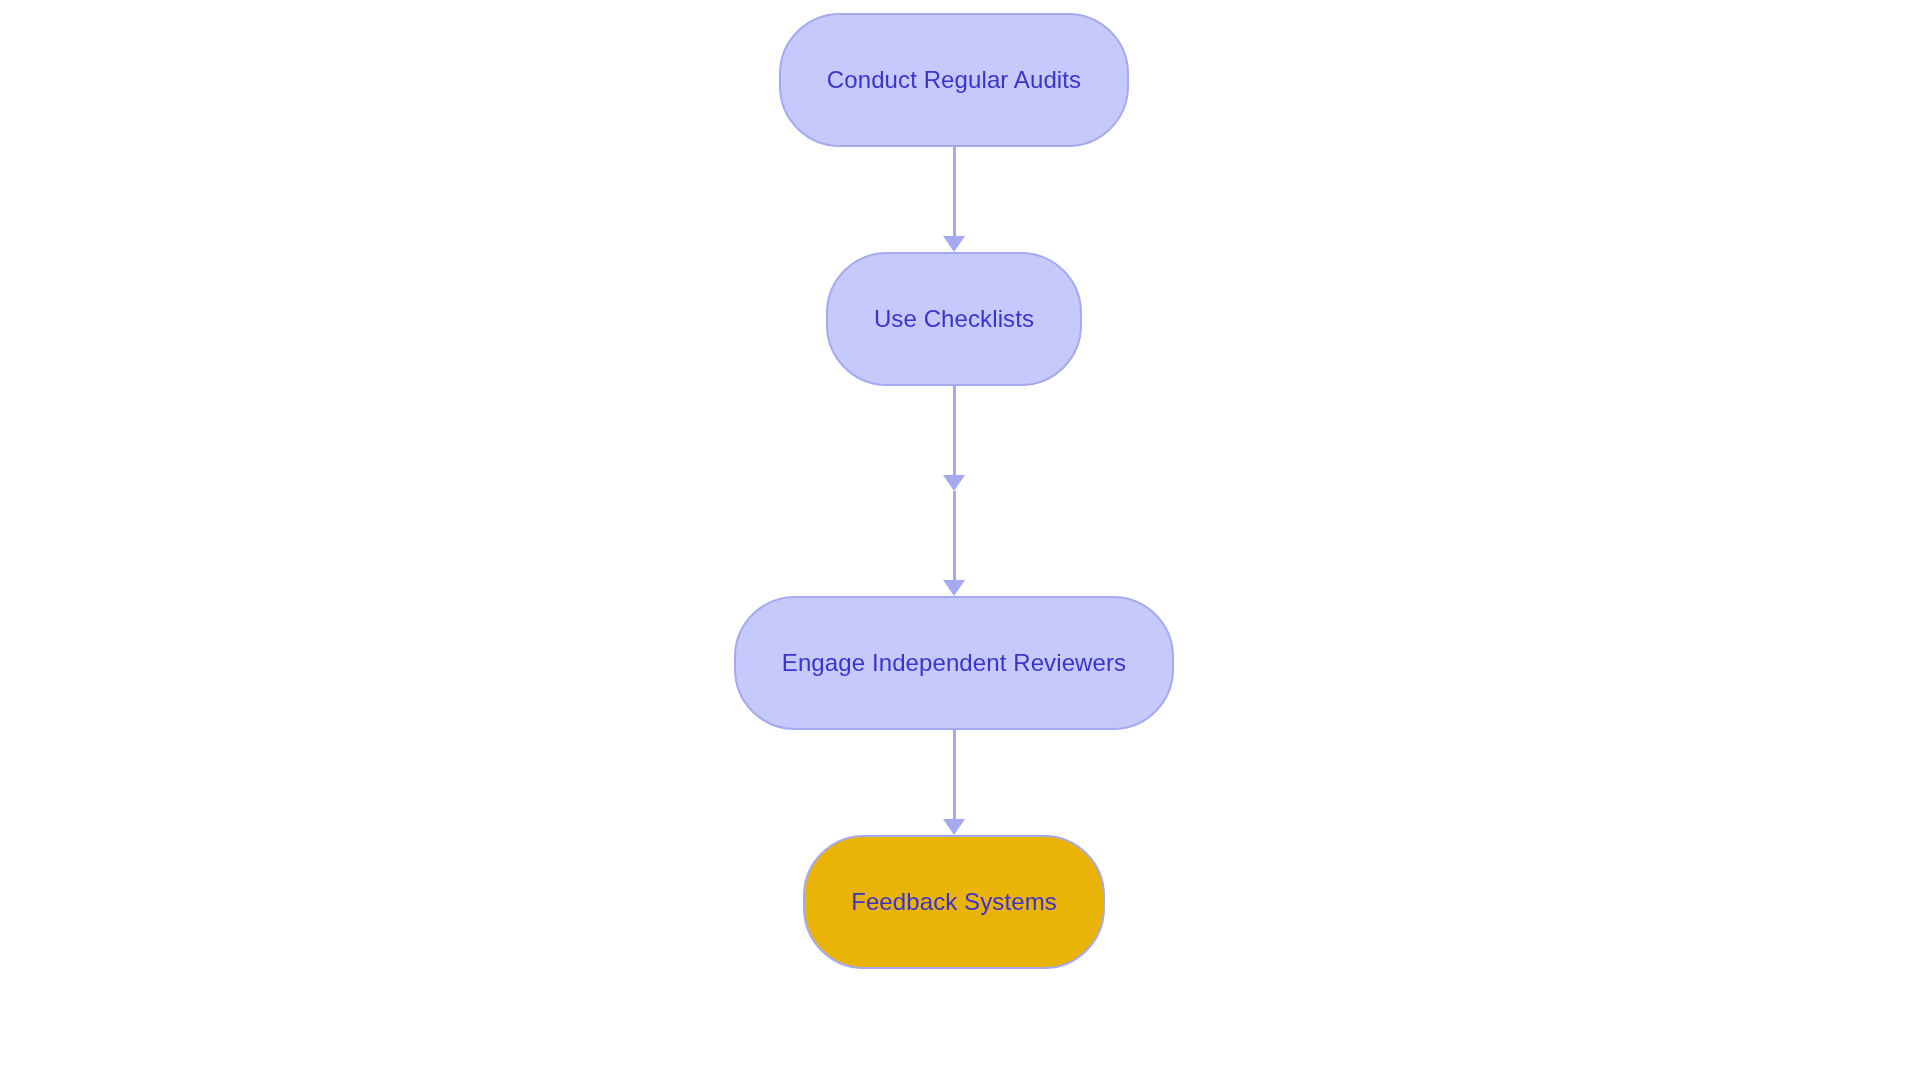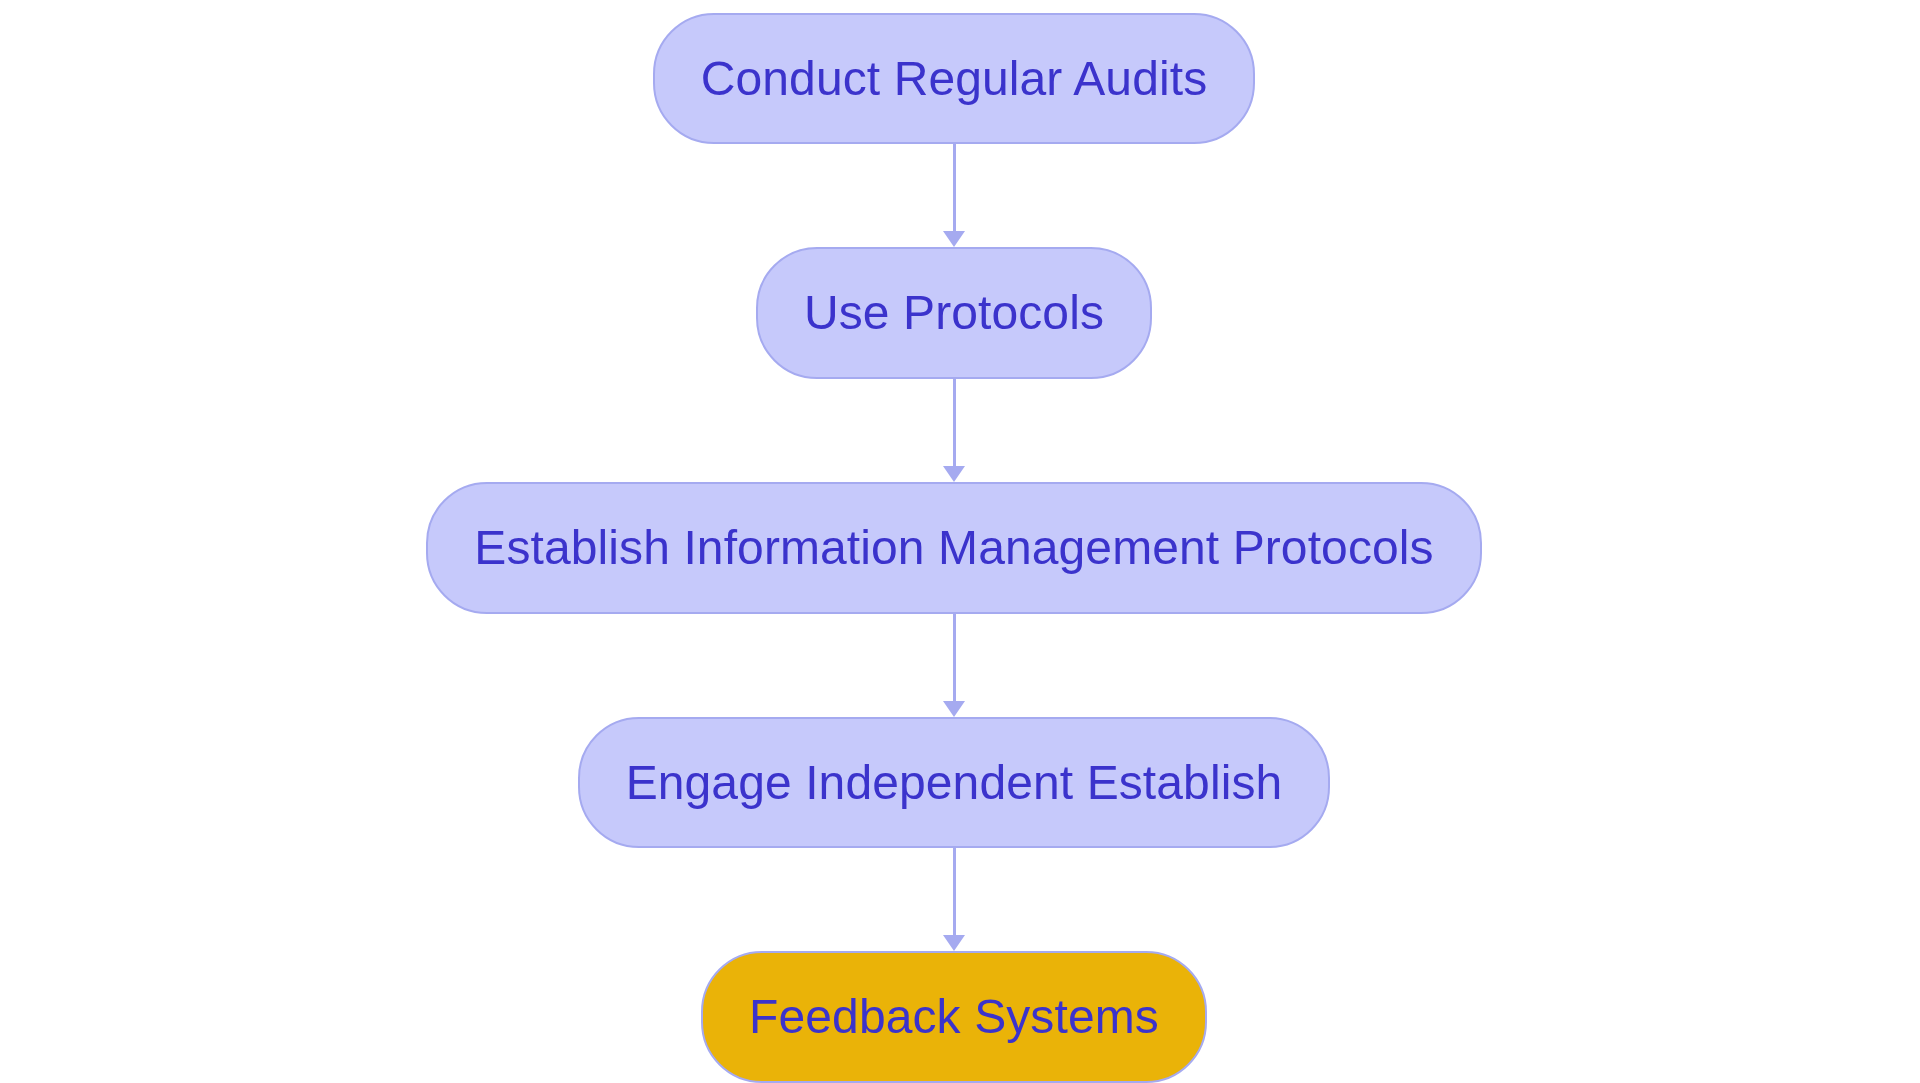--- a/index.html
+++ b/index.html
@@ -29,21 +29,21 @@
   .node {
     box-sizing: border-box;
     height: 134px;
     border-radius: 61px;
     background: #c6c9fb;
     border: 2px solid #a5aaf0;
     color: #3b33cc;
     display: flex;
     align-items: center;
     justify-content: center;
-    font-size: 48px;
+    font-size: 24px;
     font-weight: 400;
     letter-spacing: 0.1px;
     line-height: 1;
     white-space: nowrap;
     padding: 0 46px;
     margin-left: -12px;
   }
 
   .node-label {
     display: block;
@@ -91,39 +91,36 @@
   <div class="node" style="background: rgb(198, 201, 251); border-color: rgb(165, 170, 240); color: rgb(59, 51, 204);">
     <span class="node-label">Conduct Regular Audits</span>
   </div>
 
   <div class="connector">
     <div class="stem" style="background: rgb(165, 170, 240);"></div>
     <div class="arrowhead" style="border-top-color: rgb(165, 170, 240);"></div>
   </div>
 
   <div class="node" style="background: rgb(198, 201, 251); border-color: rgb(165, 170, 240); color: rgb(59, 51, 204);">
-    <span class="node-label">Use Protocols</span>
+    <span class="node-label">Use Checklists</span>
   </div>
 
   <div class="connector">
     <div class="stem" style="background: rgb(165, 170, 240);"></div>
     <div class="arrowhead" style="border-top-color: rgb(165, 170, 240);"></div>
   </div>
 
-  <div class="node" style="background: rgb(198, 201, 251); border-color: rgb(165, 170, 240); color: rgb(59, 51, 204);">
-    <span class="node-label">Establish Information Management Protocols</span>
-  </div>
 
   <div class="connector">
     <div class="stem" style="background: rgb(165, 170, 240);"></div>
     <div class="arrowhead" style="border-top-color: rgb(165, 170, 240);"></div>
   </div>
 
   <div class="node" style="background: rgb(198, 201, 251); border-color: rgb(165, 170, 240); color: rgb(59, 51, 204);">
-    <span class="node-label">Engage Independent Establish</span>
+    <span class="node-label">Engage Independent Reviewers</span>
   </div>
 
   <div class="connector">
     <div class="stem" style="background: rgb(165, 170, 240);"></div>
     <div class="arrowhead" style="border-top-color: rgb(165, 170, 240);"></div>
   </div>
 
   <div class="node" style="background: #eab308; border-color: rgb(165, 170, 240); color: rgb(59, 51, 204);">
     <span class="node-label">Feedback Systems</span>
   </div>

